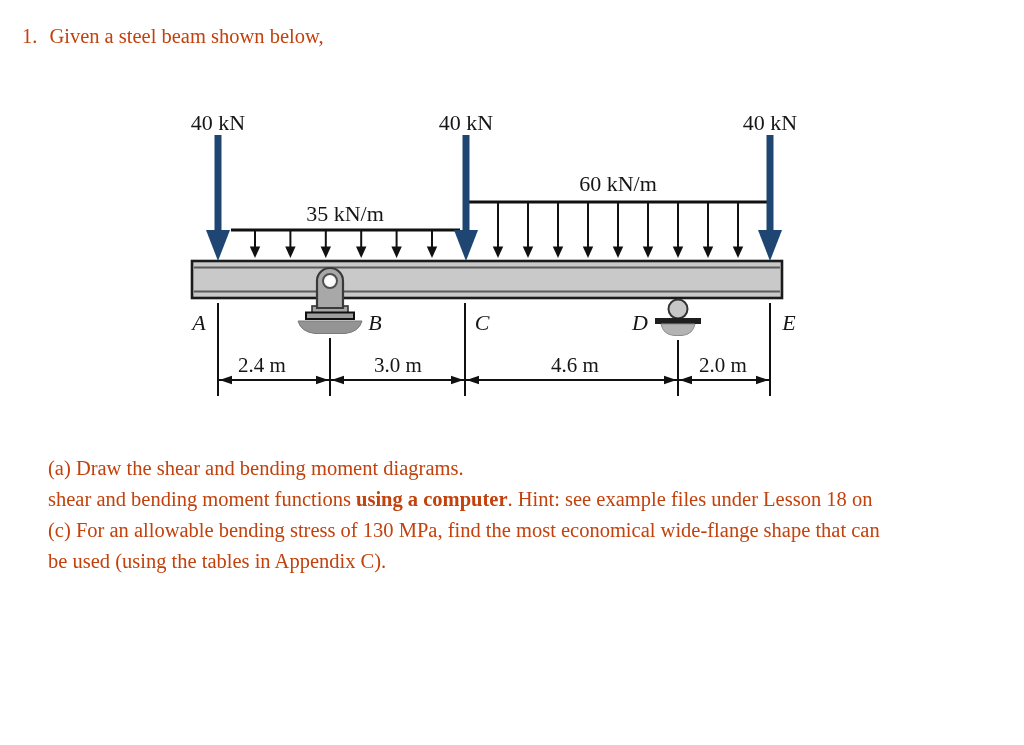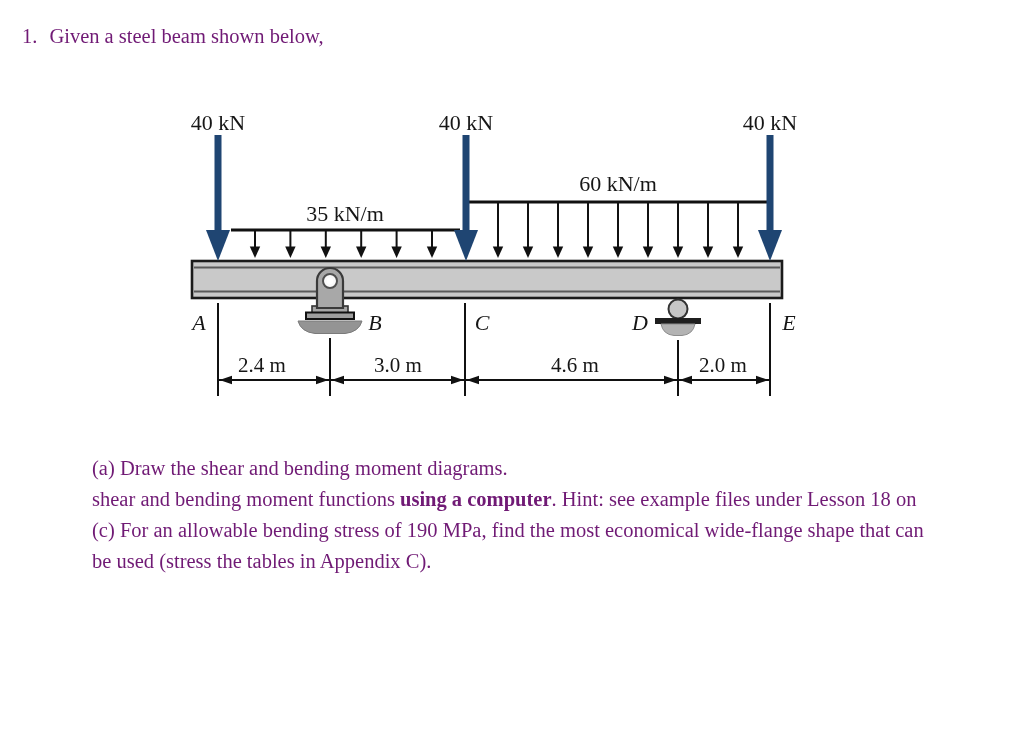--- a/index.html
+++ b/index.html
@@ -1,28 +1,28 @@
 <!DOCTYPE html>
 <html><head>
 <meta charset="utf-8">
 <style>
   html,body{margin:0;padding:0;background:#ffffff;}
   .page{
     position:relative;width:1024px;height:745px;background:#ffffff;overflow:hidden;
-    font-family:"Liberation Serif", serif;color:#701a75;
+    font-family:"Liberation Serif", serif;color:#c2410c;
   }
   .title{position:absolute;left:22px;top:25px;font-size:20.5px;white-space:nowrap;}
   .title .num{display:inline-block;margin-right:12px;}
   .figure{position:absolute;left:0;top:95px;width:1024px;height:320px;}
   .figure svg{display:block;}
   .fig-label{font-family:"Liberation Serif", serif;font-size:22px;fill:#161616;}
   .fig-dim{font-family:"Liberation Serif", serif;font-size:21px;fill:#161616;}
   .fig-station{font-family:"Liberation Serif", serif;font-size:22px;font-style:italic;fill:#161616;}
   .questions{position:absolute;left:48px;top:453px;font-size:20.5px;line-height:31px;}
-  .qline{white-space:nowrap;margin-left:44px;}
+  .qline{white-space:nowrap;}
   .qbold{font-weight:bold;}
 </style>
 </head>
 <body>
 
 <div class="page">
 
   <div class="title">
     <span class="num">1.</span><span>Given a steel beam shown below,</span>
   </div>
@@ -143,17 +143,17 @@
       <text class="fig-dim" x="262" y="277" text-anchor="middle">2.4 m</text>
       <text class="fig-dim" x="398" y="277" text-anchor="middle">3.0 m</text>
       <text class="fig-dim" x="575" y="277" text-anchor="middle">4.6 m</text>
       <text class="fig-dim" x="723" y="277" text-anchor="middle">2.0 m</text>
     </svg>
   </div>
 
   <div class="questions">
     <div class="qline">(a) Draw the shear and bending moment diagrams.</div>
     <div class="qline"><span>shear and bending moment functions </span><span class="qbold">using a computer</span><span>. Hint: see example files under Lesson 18 on</span></div>
-    <div class="qline">(c) For an allowable bending stress of 190 MPa, find the most economical wide-flange shape that can</div>
-    <div class="qline">be used (stress the tables in Appendix C).</div>
+    <div class="qline">(c) For an allowable bending stress of 130 MPa, find the most economical wide-flange shape that can</div>
+    <div class="qline">be used (using the tables in Appendix C).</div>
   </div>
 
 </div>
 
 </body></html>

